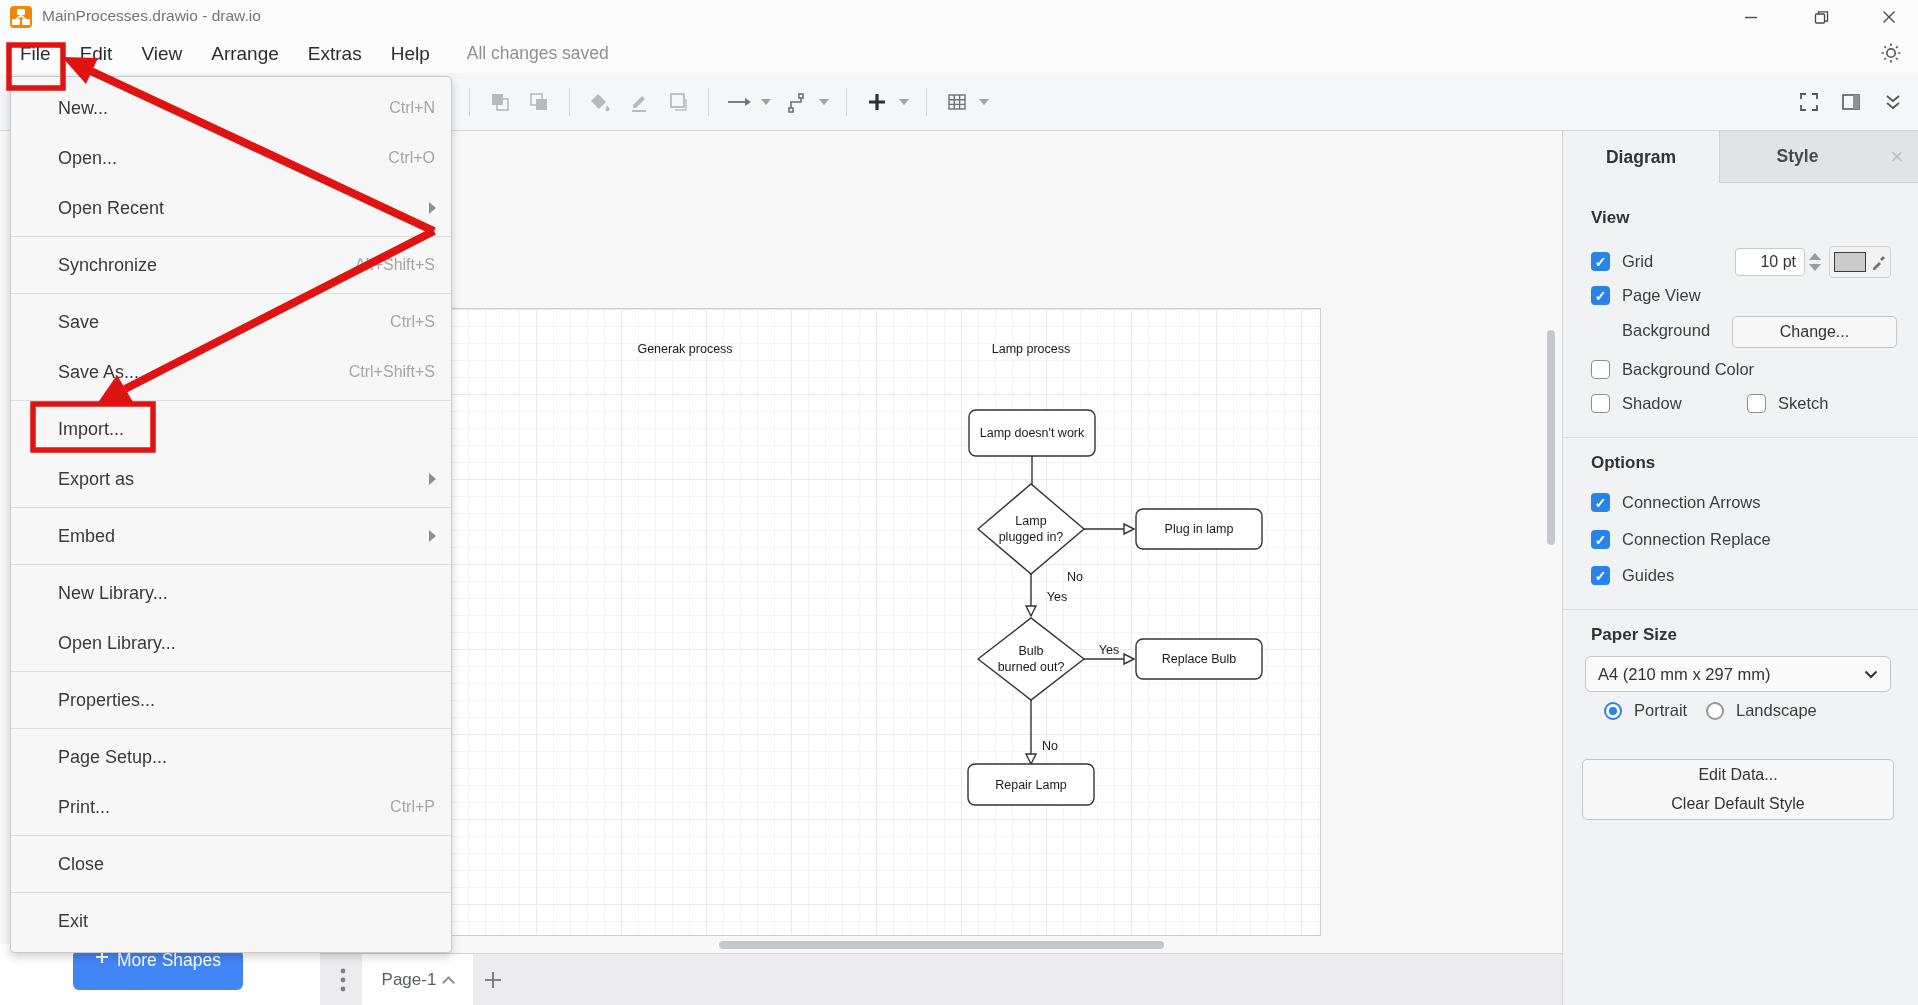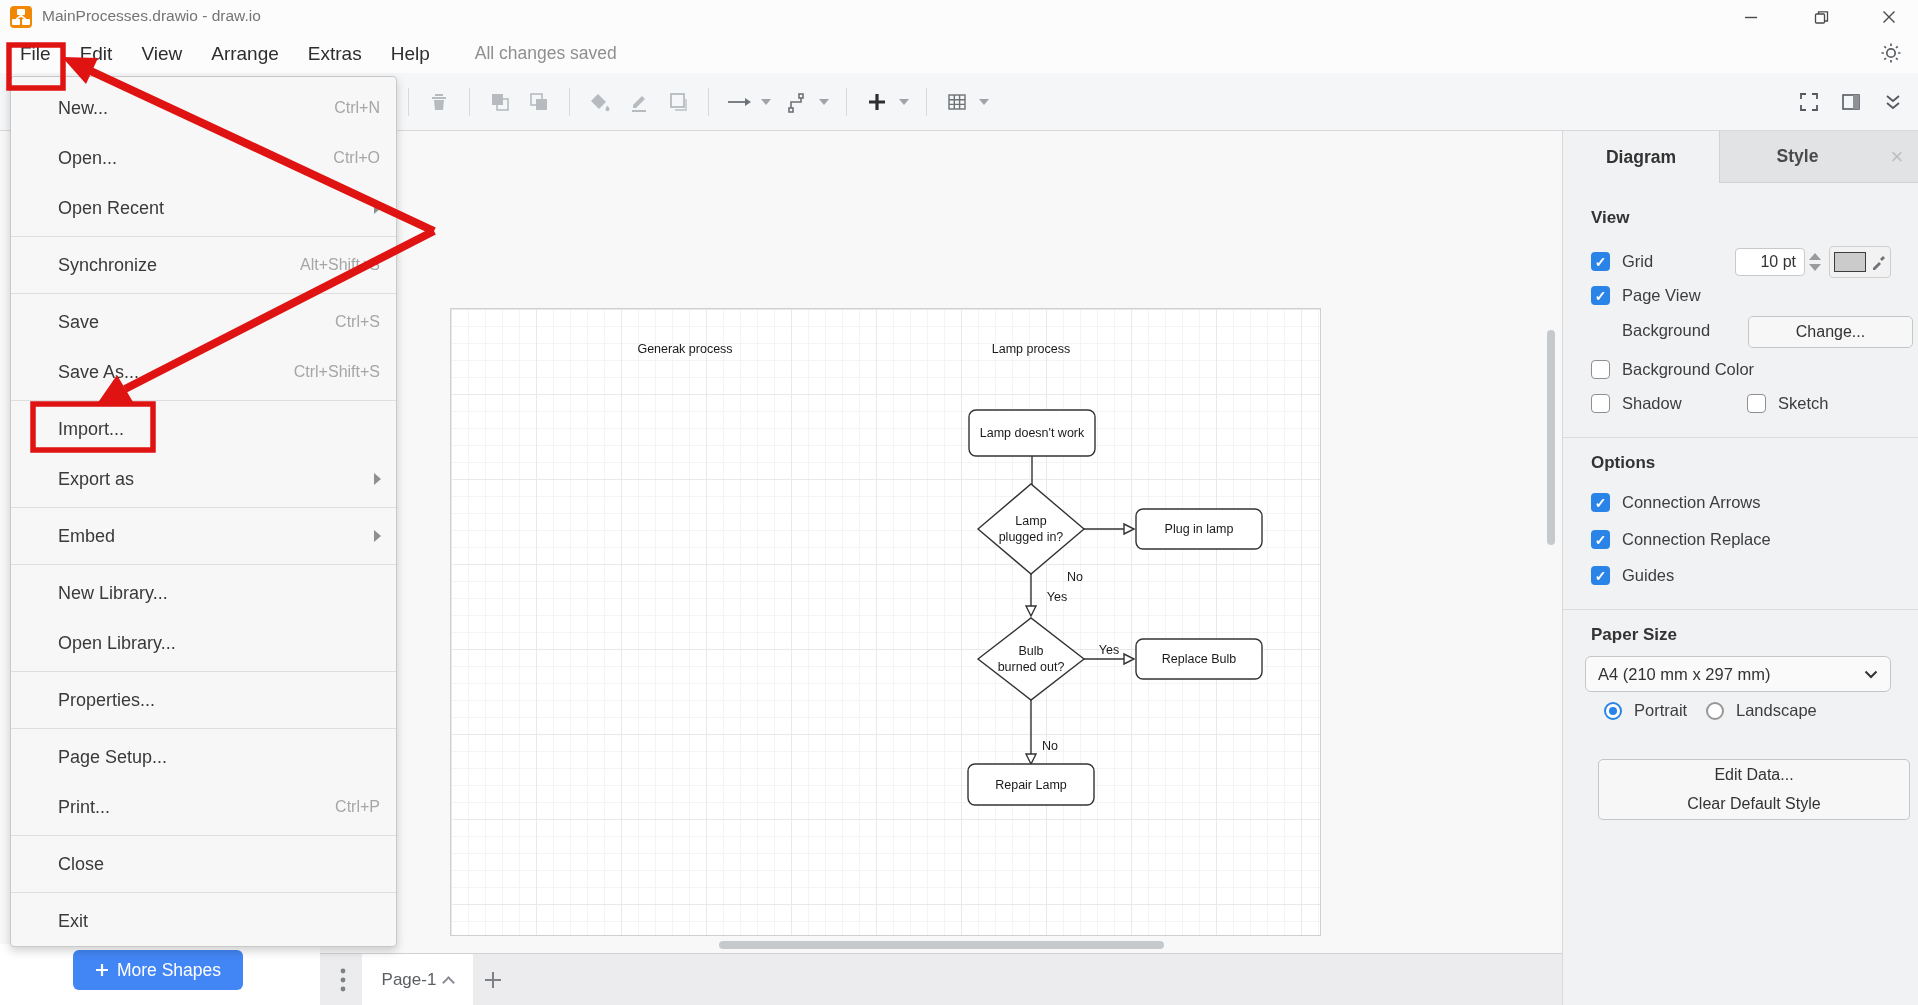--- a/index.html
+++ b/index.html
@@ -9,21 +9,21 @@
   
   #titlebar { position:absolute; left:0; top:0; width:1918px; height:34px; background:#fcfcfc; }
   #app-icon { position:absolute; left:10px; top:6px; width:22px; height:22px; background:#f08705; border-radius:4px; }
   #title-text { position:absolute; left:42px; top:7px; font-size:15.5px; color:#747474; }
   .winbtn { position:absolute; top:4px; width:34px; height:26px; display:flex; align-items:center; justify-content:center; }
 
   
   #menubar { position:absolute; left:0; top:34px; width:1918px; height:39px; background:#fcfcfc;
     display:flex; align-items:center; padding-left:20px; gap:29px; }
   .menu-root { font-size:19px; color:#2e2e2e; }
-  #status-saved { font-size:17.5px; color:#8f8f8f; margin-left:16px;text-align:right; }
+  #status-saved { font-size:17.5px; color:#8f8f8f; margin-left:8px;text-align:right; }
   #theme-toggle { position:absolute; right:14px; top:40px; width:26px; height:26px; }
 
   
   #toolbar { position:absolute; left:0; top:73px; width:1918px; height:58px; background:#f5f6f7;
     border-bottom:1px solid #d8d8d8; }
   #toolbar-left { position:absolute; left:404px; top:0; height:58px; display:flex; align-items:center; gap:13px; }
   #toolbar-right { position:absolute; right:12px; top:0; height:58px; display:flex; align-items:center; gap:16px; }
   .tsep { width:1px; height:28px; background:#d9d9d9; margin:0 4px; }
   .ticon { display:flex; align-items:center; justify-content:center; width:26px; height:26px; }
   .caret { width:0; height:0; border-left:5px solid transparent; border-right:5px solid transparent;
@@ -36,34 +36,34 @@
     background-image:
       linear-gradient(#e9e9e9 1px, transparent 1px),
       linear-gradient(90deg,#e9e9e9 1px, transparent 1px),
       linear-gradient(#f4f4f4 1px, transparent 1px),
       linear-gradient(90deg,#f4f4f4 1px, transparent 1px);
     background-size:85px 85px,85px 85px,17px 17px,17px 17px; }
   #hscroll { position:absolute; left:719px; top:810px; width:445px; height:8px; background:#c6c9cc; border-radius:4px; }
   #vscroll { position:absolute; left:1547px; top:199px; width:8px; height:215px; background:#c6c9cc; border-radius:4px; }
 
   
-  #file-menu { position:absolute; left:10px; top:76px; width:387px; background:#f7f7f7;
+  #file-menu { position:absolute; left:10px; top:76px; width:442px; background:#f7f7f7;
     border:1px solid #c9c9c9; border-radius:4px; box-shadow:0 4px 10px rgba(0,0,0,.18);
-    padding-top:6px; z-index:20; }
+    padding-top:6px; padding-bottom:6px; z-index:20; }
   .mi { height:50px; display:flex; align-items:center; padding:0 16px 0 47px; position:relative; }
   .mi .lab { font-size:18px; color:#3a3a3a; }
   .mi .sc  { margin-left:auto; font-size:16px; color:#a6a6a6; }
   .msep { height:1px; background:#dedede; margin:3px 0; }
   .subarrow { position:absolute; right:15px; top:50%; margin-top:-6px; width:0; height:0;
     border-top:6px solid transparent; border-bottom:6px solid transparent; border-left:7px solid #8f8f8f; }
 
   
   #footer-left { position:absolute; left:0; top:944px; width:320px; height:61px; background:#fff; }
   #more-shapes { position:absolute; left:73px; top:950px; width:170px; height:40px; background:#4285f4;
-    color:#fff; font-size:17.5px; border:none; border-radius:6px; display:flex; align-items:center; justify-content:center; gap:8px; }
+    color:#fff; font-size:17.5px; border:none; border-radius:6px; display:flex; align-items:flex-start; justify-content:center; gap:8px; }
   #footer-bar { position:absolute; left:320px; top:953px; width:1242px; height:52px; background:#ececee;
     border-top:1px solid #d2d2d2; }
   #page-tab { position:absolute; left:42px; top:0; width:111px; height:51px; background:#fff;
     display:flex; align-items:center; justify-content:center; gap:8px; font-size:17px; color:#5a5e63; }
   .chev-up { width:9px; height:9px; border-left:2px solid #8a8e93; border-top:2px solid #8a8e93;
     transform:rotate(45deg); margin-top:5px; }
 
   
   #panel { position:absolute; left:1562px; top:131px; width:356px; height:874px; background:#f1f2f3;
     border-left:1px solid #d8d8d8; font-size:16.5px; color:#3d3d3d; }
@@ -75,21 +75,21 @@
     justify-content:center; color:#bdbdbd; font-size:22px; }
   .phead { position:absolute; left:28px; font-weight:bold; font-size:17px; color:#333; }
   .prow { position:absolute; left:28px; display:flex; align-items:center; gap:12px; }
   .cb { width:19px; height:19px; border-radius:4px; display:inline-flex; align-items:center; justify-content:center; flex:none; }
   .cb.on { background:#2a84e8; color:#fff; font-size:14px; font-weight:bold; }
   .cb.off { background:#fff; border:1.6px solid #8f8f8f; }
   .radio { width:18px; height:18px; border-radius:50%; background:#fff; border:2px solid #979797; position:relative; flex:none; }
   .radio.on { border-color:#2a84e8; }
   .radio.on::after { content:''; position:absolute; inset:3px; border-radius:50%; background:#2a84e8; }
   .pbtn { position:absolute; background:#f7f7f7; border:1px solid #c6c6c6; border-radius:5px;
-    display:flex; align-items:center; justify-content:center; font-size:16px; color:#333;margin-left:16px; }
+    display:flex; align-items:center; justify-content:center; font-size:16px; color:#333; }
   .phr { position:absolute; left:0; width:356px; height:1px; background:#dcdcdc; }
   #grid-size { position:absolute; left:172px; top:117px; width:70px; height:28px; background:#fff;
     border:1px solid #c9c9c9; border-radius:4px; font-size:16px; color:#333; text-align:right; padding-right:8px;
     display:flex; align-items:center; justify-content:flex-end; }
   #grid-stepper { position:absolute; left:246px; top:117px; width:14px; height:28px; display:flex;
     flex-direction:column; justify-content:center; gap:4px; }
   .stepper-up { width:0;height:0;border-left:6px solid transparent;border-right:6px solid transparent;border-bottom:7px solid #9b9b9b; }
   .stepper-dn { width:0;height:0;border-left:6px solid transparent;border-right:6px solid transparent;border-top:7px solid #9b9b9b; }
   #grid-color-btn { position:absolute; left:266px; top:115px; width:62px; height:32px; background:#f2f2f2;
     border:1px solid #cfcfcf; border-radius:4px; display:flex; align-items:center; justify-content:center; gap:5px; }

